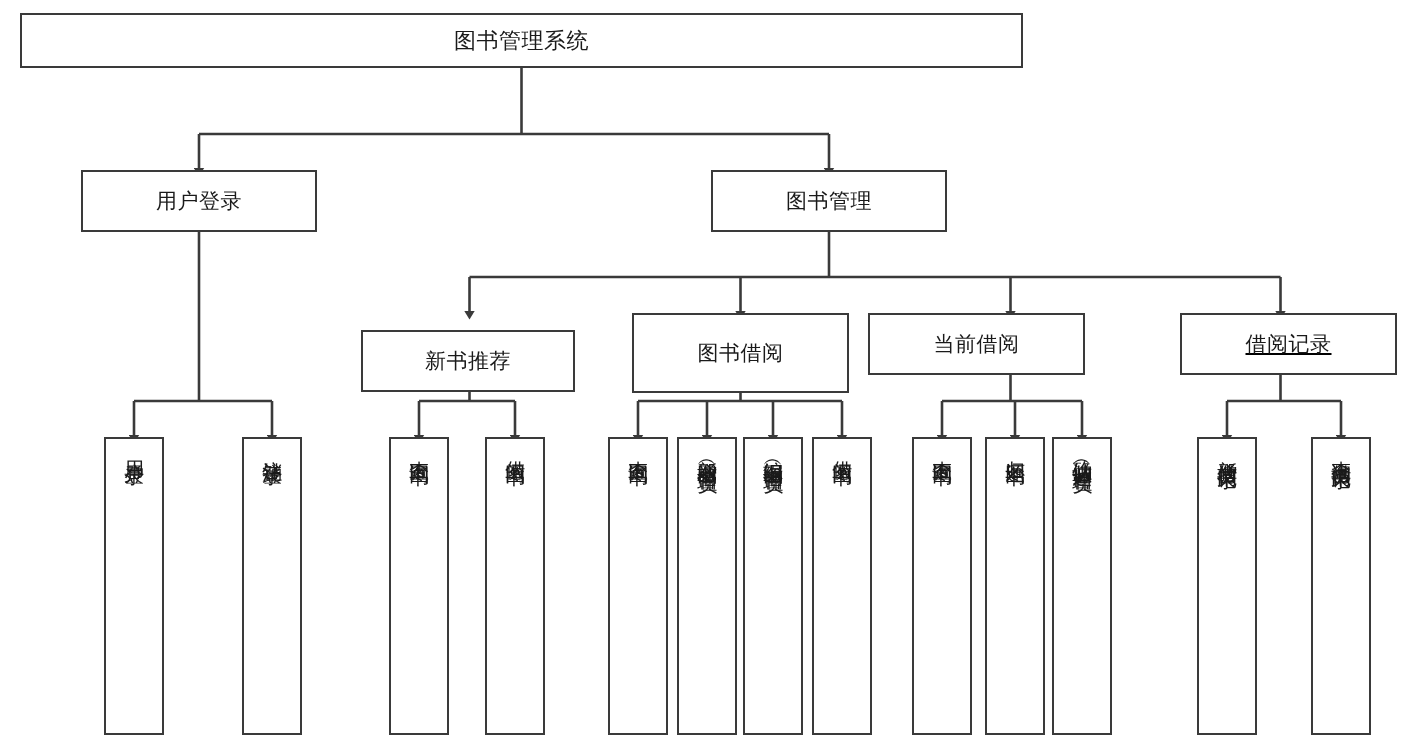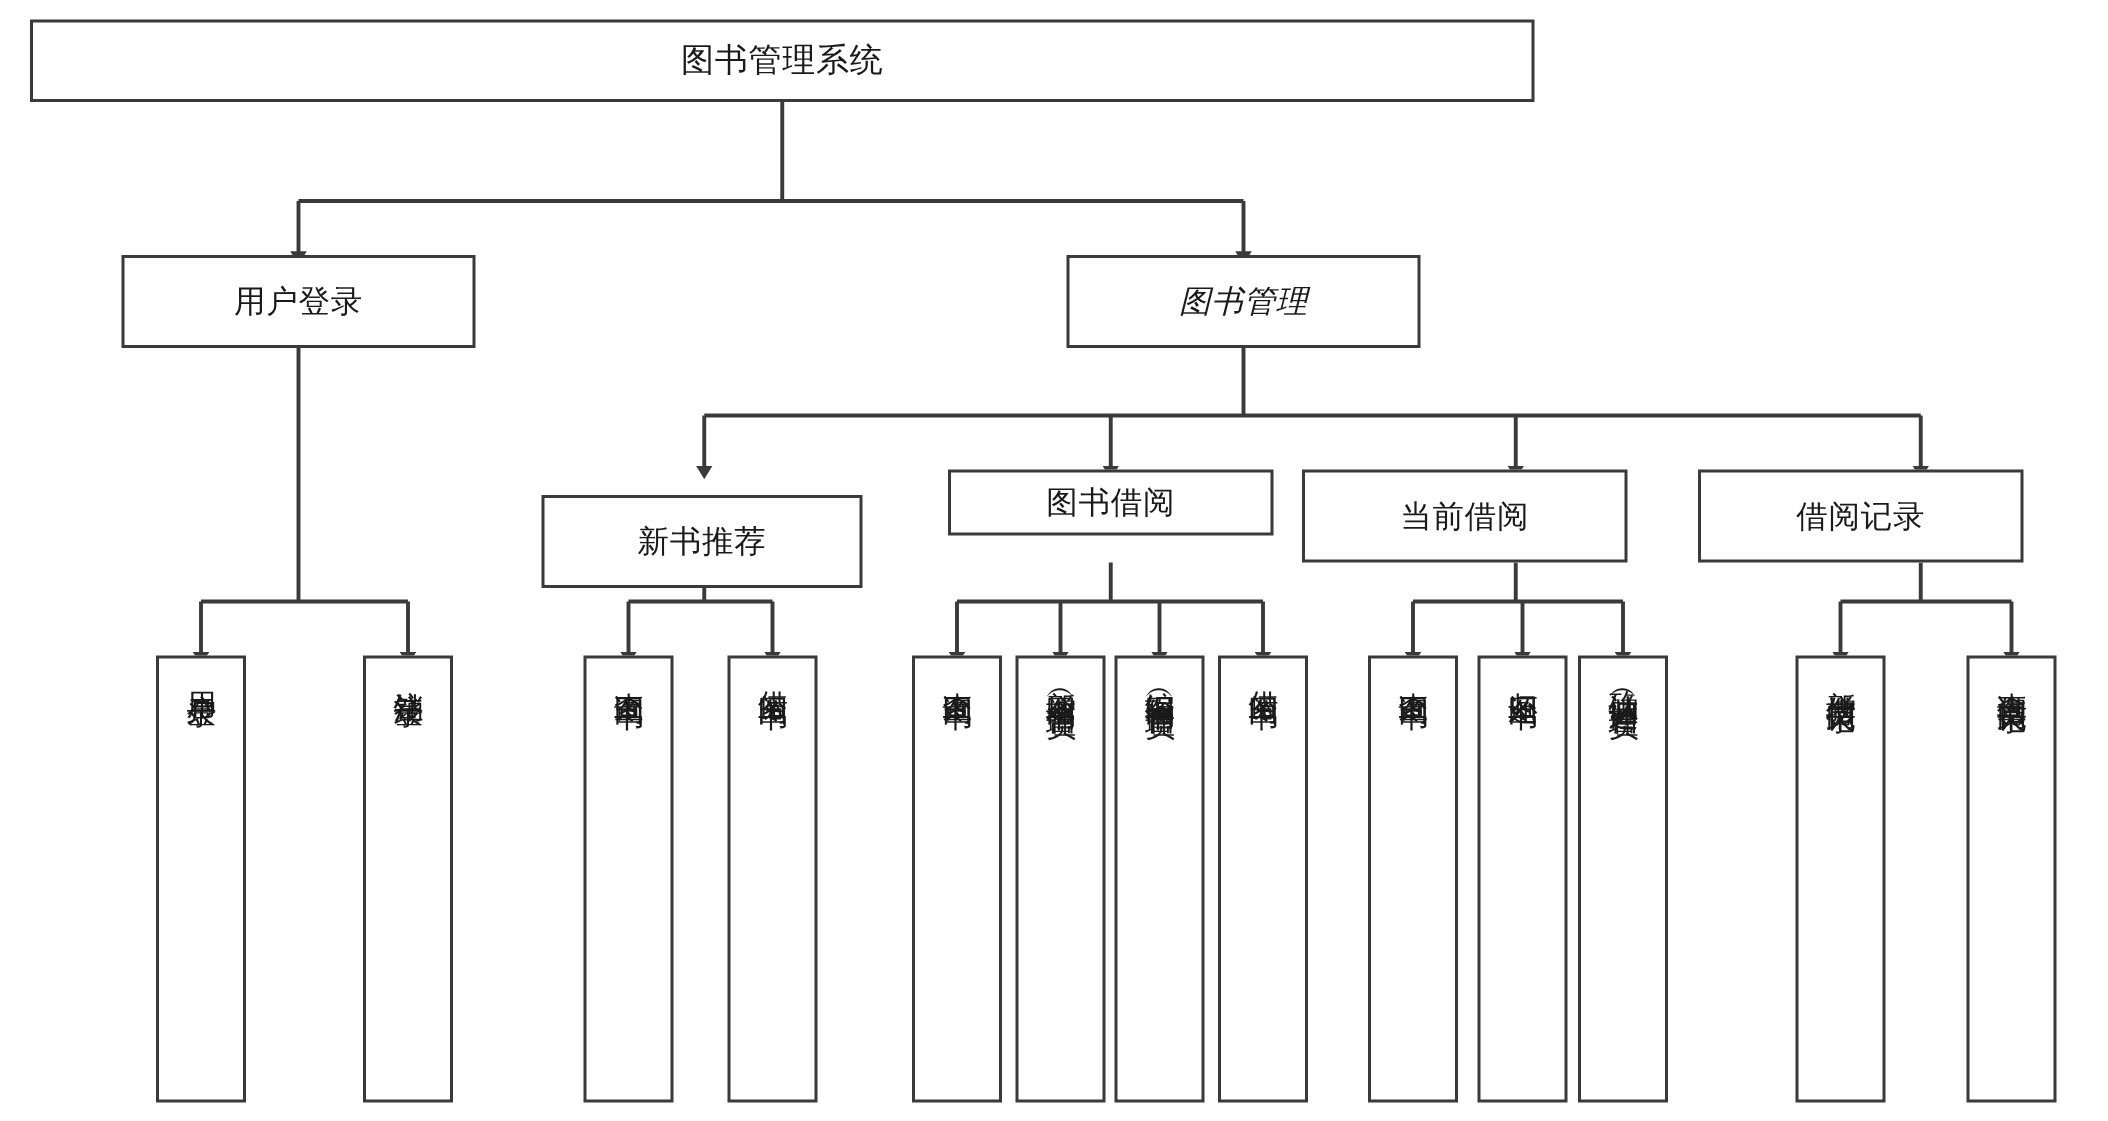--- a/index.html
+++ b/index.html
@@ -116,33 +116,33 @@
         <line x1="1341" y1="401" x2="1341" y2="436" stroke="#3a3a3a" stroke-width="2.6" marker-end="url(#arrowhead)"></line>
       </g>
   </svg>
   <div id="nodes-layer">
       <div class="node horizontal root" style="left: 20px; top: 13px; width: 1003px; height: 55px;">
         <span class="label">图书管理系统</span>
       </div>
       <div class="node horizontal" style="left: 81px; top: 170px; width: 236px; height: 62px;">
         <span class="label">用户登录</span>
       </div>
-      <div class="node horizontal" style="left: 711px; top: 170px; width: 236px; height: 62px; font-style: italic;">
+      <div class="node horizontal" style="left: 711px; top: 170px; width: 236px; height: 62px;">
         <span class="label">图书管理</span>
       </div>
       <div class="node horizontal" style="left: 361px; top: 330px; width: 214px; height: 62px;">
         <span class="label">新书推荐</span>
       </div>
-      <div class="node horizontal" style="left: 632px; top: 313px; width: 217px; height: 44px;">
+      <div class="node horizontal" style="left: 632px; top: 313px; width: 217px; height: 80px;">
         <span class="label">图书借阅</span>
       </div>
       <div class="node horizontal" style="left: 868px; top: 313px; width: 217px; height: 62px;">
         <span class="label">当前借阅</span>
       </div>
-      <div class="node horizontal" style="left: 1132px; top: 313px; width: 217px; height: 62px;">
+      <div class="node horizontal" style="left: 1180px; top: 313px; width: 217px; height: 62px; text-decoration: underline;">
         <span class="label">借阅记录</span>
       </div>
       <div class="node vertical" style="left: 104px; top: 437px; width: 60px; height: 298px;">
         <span class="label">用户登录</span>
       </div>
       <div class="node vertical" style="left: 242px; top: 437px; width: 60px; height: 298px;">
         <span class="label">注销登录</span>
       </div>
       <div class="node vertical" style="left: 389px; top: 437px; width: 60px; height: 298px;">
         <span class="label">查询图书</span>

